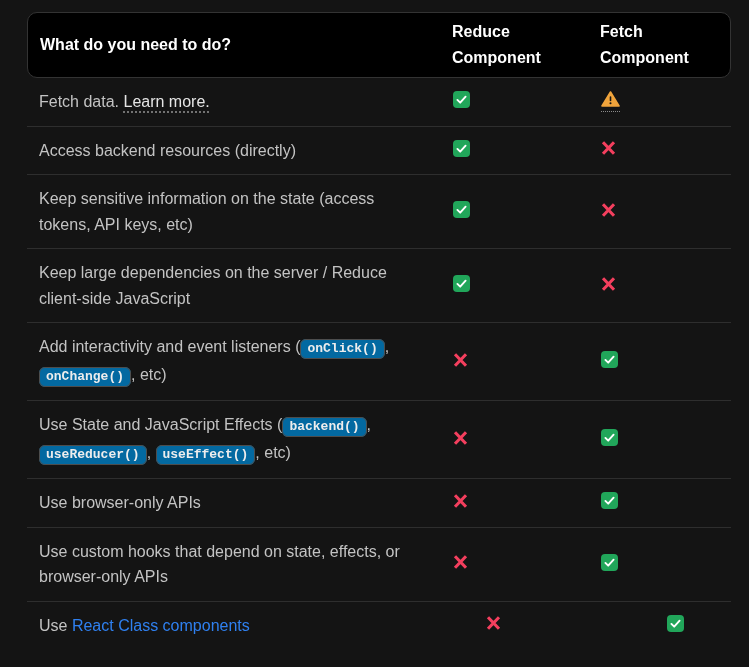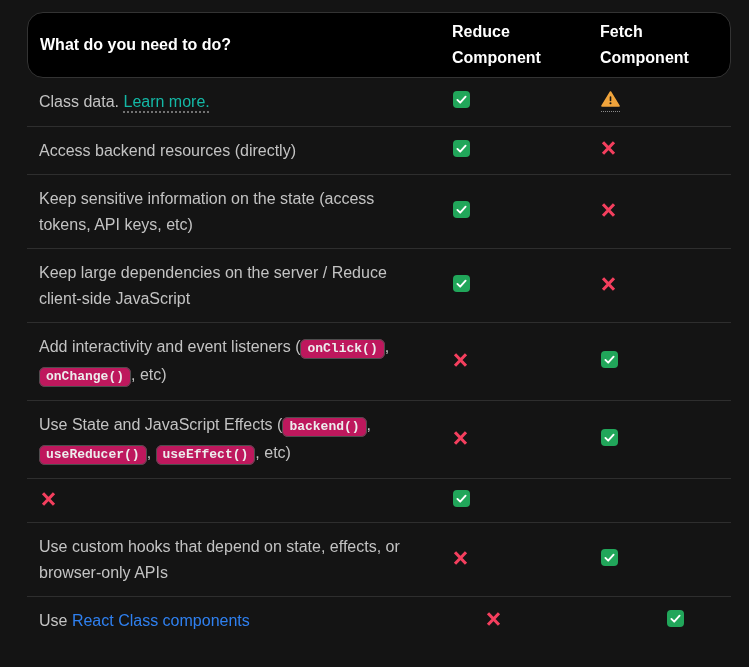--- a/index.html
+++ b/index.html
@@ -15,49 +15,49 @@
     margin: 12px 18px 0 27px;
   }
   .grid {
     display: grid;
     grid-template-columns: 412px 148px 1fr;
     align-items: center;
   }
   .thead {
     background: #000;
     border: 1px solid #333;
-    border-radius: 16px;
+    border-radius: 10px;
     min-height: 58px;
     color: #fff;
     font-weight: bold;
   }
   .thead .cell { padding: 6px 10px 6px 12px; line-height: 26px; }
   .row {
     border-bottom: 1px solid #2e2e2e;
     padding: 11px 0;
   }
   .row:last-child { border-bottom: none; gap: 33px; }
   .cell.q {
     padding: 0 18px 0 12px;
     line-height: 25.5px;
   }
   .icon-cell { padding-left: 14px; align-self: center; }
   .chip {
     font-family: "Liberation Mono", "DejaVu Sans Mono", monospace;
     font-size: 13px;
     font-weight: bold;
     color: #ededed;
-    background: #be185d;
+    background: #0369a1;
     border: 1px solid #4d4d4d;
     border-radius: 6px;
     padding: 1px 6px 2px;
     white-space: nowrap;
   }
   a.dotted-link {
-    color: #14b8a6;
+    color: #e5e5e5;
     text-decoration: underline dotted #8a8a8a;
     text-underline-offset: 5px;
     cursor: pointer;
   }
   a.blue-link { color: #2f80f0; text-decoration: none; cursor: pointer; }
   .status { display: inline-flex; line-height: 0; }
   .status.warning {
     border-bottom: 1px dotted #8a8a8a;
     padding-bottom: 4px;
     cursor: pointer;
@@ -68,21 +68,21 @@
 <body>
 
 <div class="table-wrap">
   <div class="thead grid">
     <div class="cell">What do you need to do?</div>
     <div class="cell">Reduce Component</div>
     <div class="cell">Fetch Component</div>
   </div>
   <div id="tbody">
       <div class="row grid">
-        <div class="cell q"><span>Class data. </span><a class="dotted-link">Learn more.</a></div>
+        <div class="cell q"><span>Fetch data. </span><a class="dotted-link">Learn more.</a></div>
         <div class="cell icon-cell"><span class="status check">
             <svg width="17" height="17" viewBox="0 0 17 17">
               <rect width="17" height="17" rx="4" fill="#21a65a"></rect>
               <path d="M4.4 8.9 L7.2 11.7 L12.6 5.7" stroke="#fff" stroke-width="1.9" fill="none" stroke-linecap="round" stroke-linejoin="round"></path>
             </svg>
           </span></div>
         <div class="cell icon-cell"><span class="status warning">
             <svg width="19" height="16" viewBox="0 0 19 16">
               <path d="M9.5 1 L18 15 H1 Z" fill="#f0a43c" stroke="#f0a43c" stroke-width="1.6" stroke-linejoin="round"></path>
               <rect x="8.7" y="5.2" width="1.6" height="5" rx="0.8" fill="#161616"></rect>
@@ -154,20 +154,21 @@
             </svg>
           </span></div>
         <div class="cell icon-cell"><span class="status check">
             <svg width="17" height="17" viewBox="0 0 17 17">
               <rect width="17" height="17" rx="4" fill="#21a65a"></rect>
               <path d="M4.4 8.9 L7.2 11.7 L12.6 5.7" stroke="#fff" stroke-width="1.9" fill="none" stroke-linecap="round" stroke-linejoin="round"></path>
             </svg>
           </span></div>
       </div>
       <div class="row grid">
+        <div class="cell q"><span>Use browser-only APIs</span></div>
         <div class="cell icon-cell"><span class="status cross">
             <svg width="15" height="16" viewBox="0 0 15 16">
               <path d="M2 2.2 L13 13.8 M13 2.2 L2 13.8" stroke="#f43f5e" stroke-width="3.1" stroke-linecap="butt"></path>
             </svg>
           </span></div>
         <div class="cell icon-cell"><span class="status check">
             <svg width="17" height="17" viewBox="0 0 17 17">
               <rect width="17" height="17" rx="4" fill="#21a65a"></rect>
               <path d="M4.4 8.9 L7.2 11.7 L12.6 5.7" stroke="#fff" stroke-width="1.9" fill="none" stroke-linecap="round" stroke-linejoin="round"></path>
             </svg>

